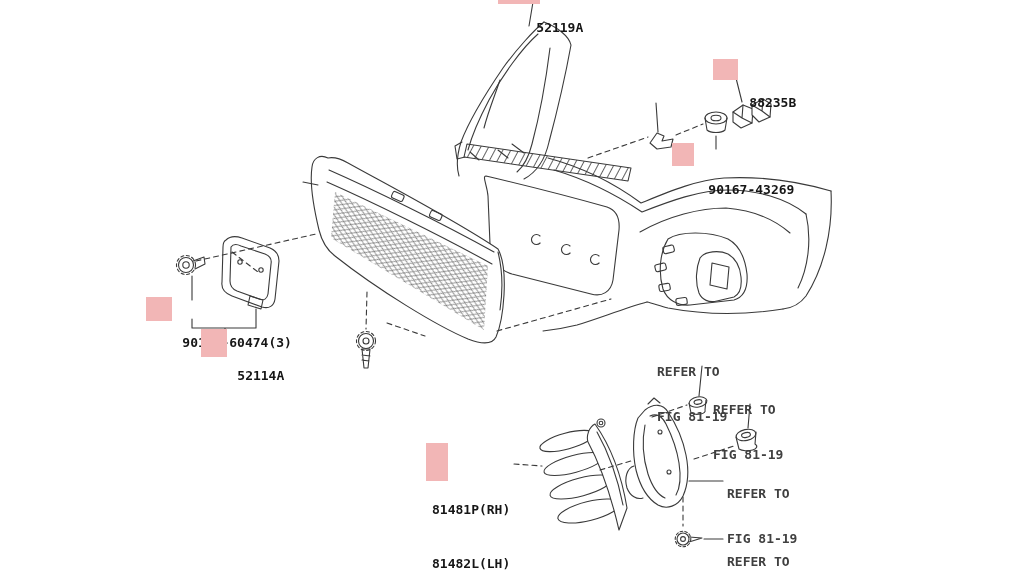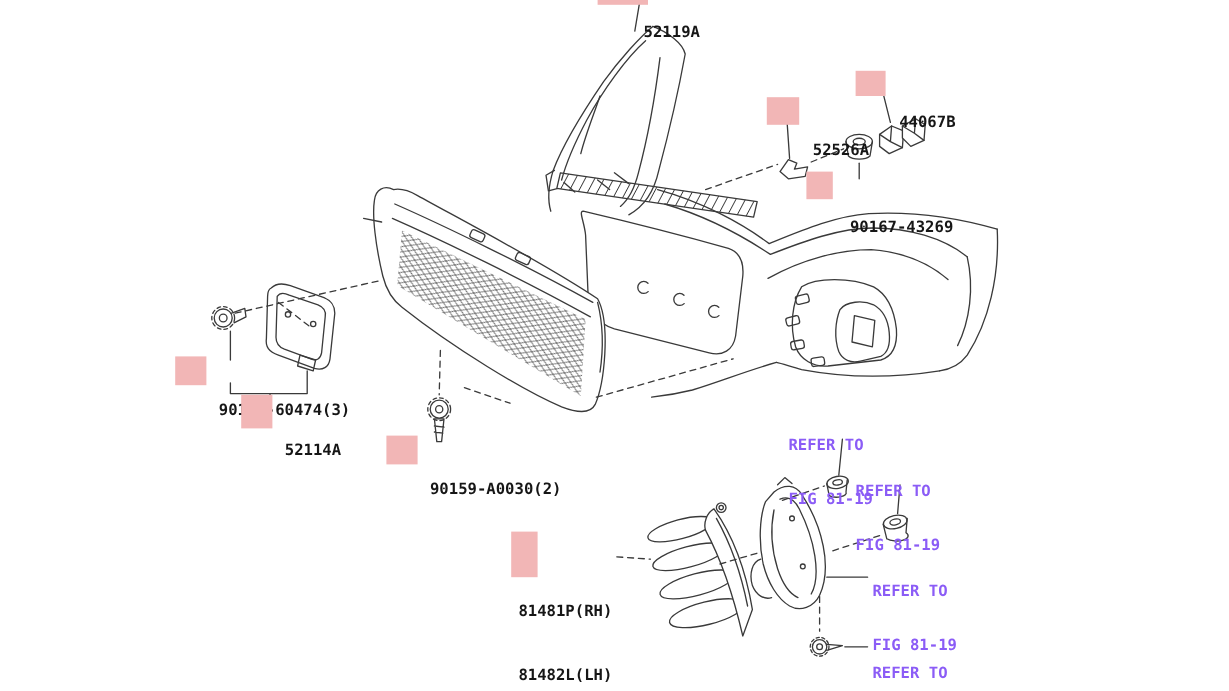--- a/index.html
+++ b/index.html
@@ -3,21 +3,21 @@
 <meta charset="utf-8">
 <style>
   html,body{margin:0;padding:0;background:#fff;}
   .stage{position:relative;width:1024px;height:576px;background:#fff;overflow:hidden;
          font-family:"DejaVu Sans Mono", "Liberation Mono", monospace;}
   .art{position:absolute;left:0;top:0;z-index:1;}
   .plabel{position:absolute;z-index:3;font-size:13px;font-weight:bold;line-height:16px;
           color:#161616;white-space:pre;}
   .plabel .hl{position:absolute;z-index:-1;background:#f2b6b6;}
   .note{position:absolute;z-index:3;font-size:13px;font-weight:bold;line-height:15px;
-        color:#8b5cf6;white-space:pre;}
+        color:#404040;white-space:pre;}
 </style>
 </head>
 <body>
 
 <div class="stage">
 
   <svg class="art" width="1024" height="576" viewBox="0 0 1024 576">
     <defs>
       <pattern id="mesh" width="8" height="5" patternUnits="userSpaceOnUse" patternTransform="rotate(24)">
         <path d="M0,0 L8,5 M0,5 L8,0" stroke="#3a3a3a" stroke-width="0.6" fill="none"></path>
@@ -175,49 +175,41 @@
       </g>
     </g>
   </svg>
 
   <div class="plabel" style="left:505px;top:-12px;">
     <span class="hl" style="left:-7px;top:-2px;width:42px;height:18px;"></span>
     <span>52119A</span>
   </div>
 
 
-  <div class="plabel" style="left:646px;top:86px;">
-    <span class="hl" style="left:-7px;top:-5px;width:27px;height:23px;"></span>
-    <span>52526A</span>
-  </div>
 
   <div class="plabel" style="left:718px;top:63px;">
     <span class="hl" style="left:-5px;top:-4px;width:25px;height:21px;"></span>
-    <span>44067B</span>
+    <span>88235B</span>
   </div>
 
   <div class="plabel" style="left:677px;top:150px;">
     <span class="hl" style="left:-5px;top:-7px;width:22px;height:23px;"></span>
     <span>90167-43269</span>
   </div>
 
   <div class="plabel" style="left:151px;top:303px;">
     <span class="hl" style="left:-5px;top:-6px;width:26px;height:24px;"></span>
     <span>90159-60474(3)</span>
   </div>
 
   <div class="plabel" style="left:206px;top:336px;">
     <span class="hl" style="left:-5px;top:-7px;width:26px;height:28px;"></span>
     <span>52114A</span>
   </div>
 
-  <div class="plabel" style="left:327px;top:369px;">
-    <span class="hl" style="left:-5px;top:-6px;width:26px;height:24px;"></span>
-    <span>90159-A0030(2)</span>
-  </div>
 
   <div class="plabel" style="left:432px;top:447px;line-height:18px;">
     <span class="hl" style="left:-6px;top:-4px;width:22px;height:38px;"></span>
     <div>81481P(RH)</div>
     <div>81482L(LH)</div>
   </div>
 
   <div class="note" style="left:657px;top:334px;">
     <div>REFER TO</div>
     <div>FIG 81-19</div>

